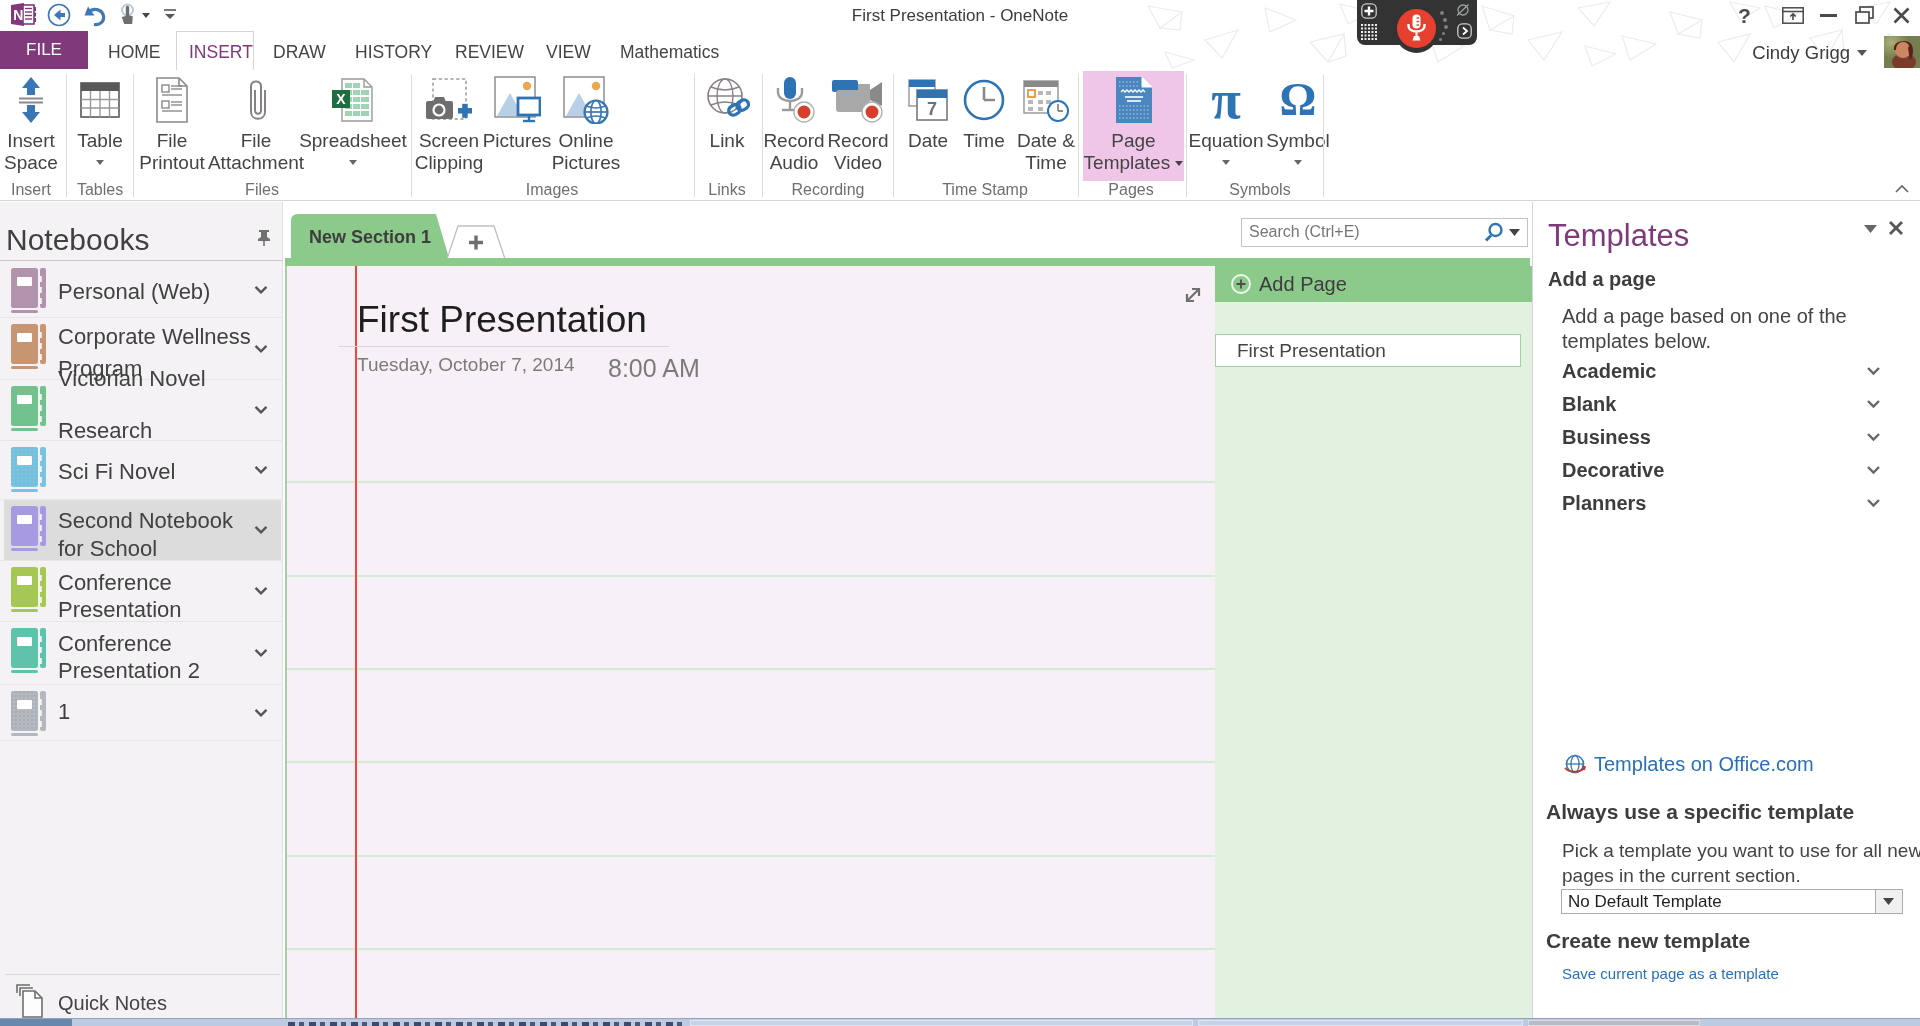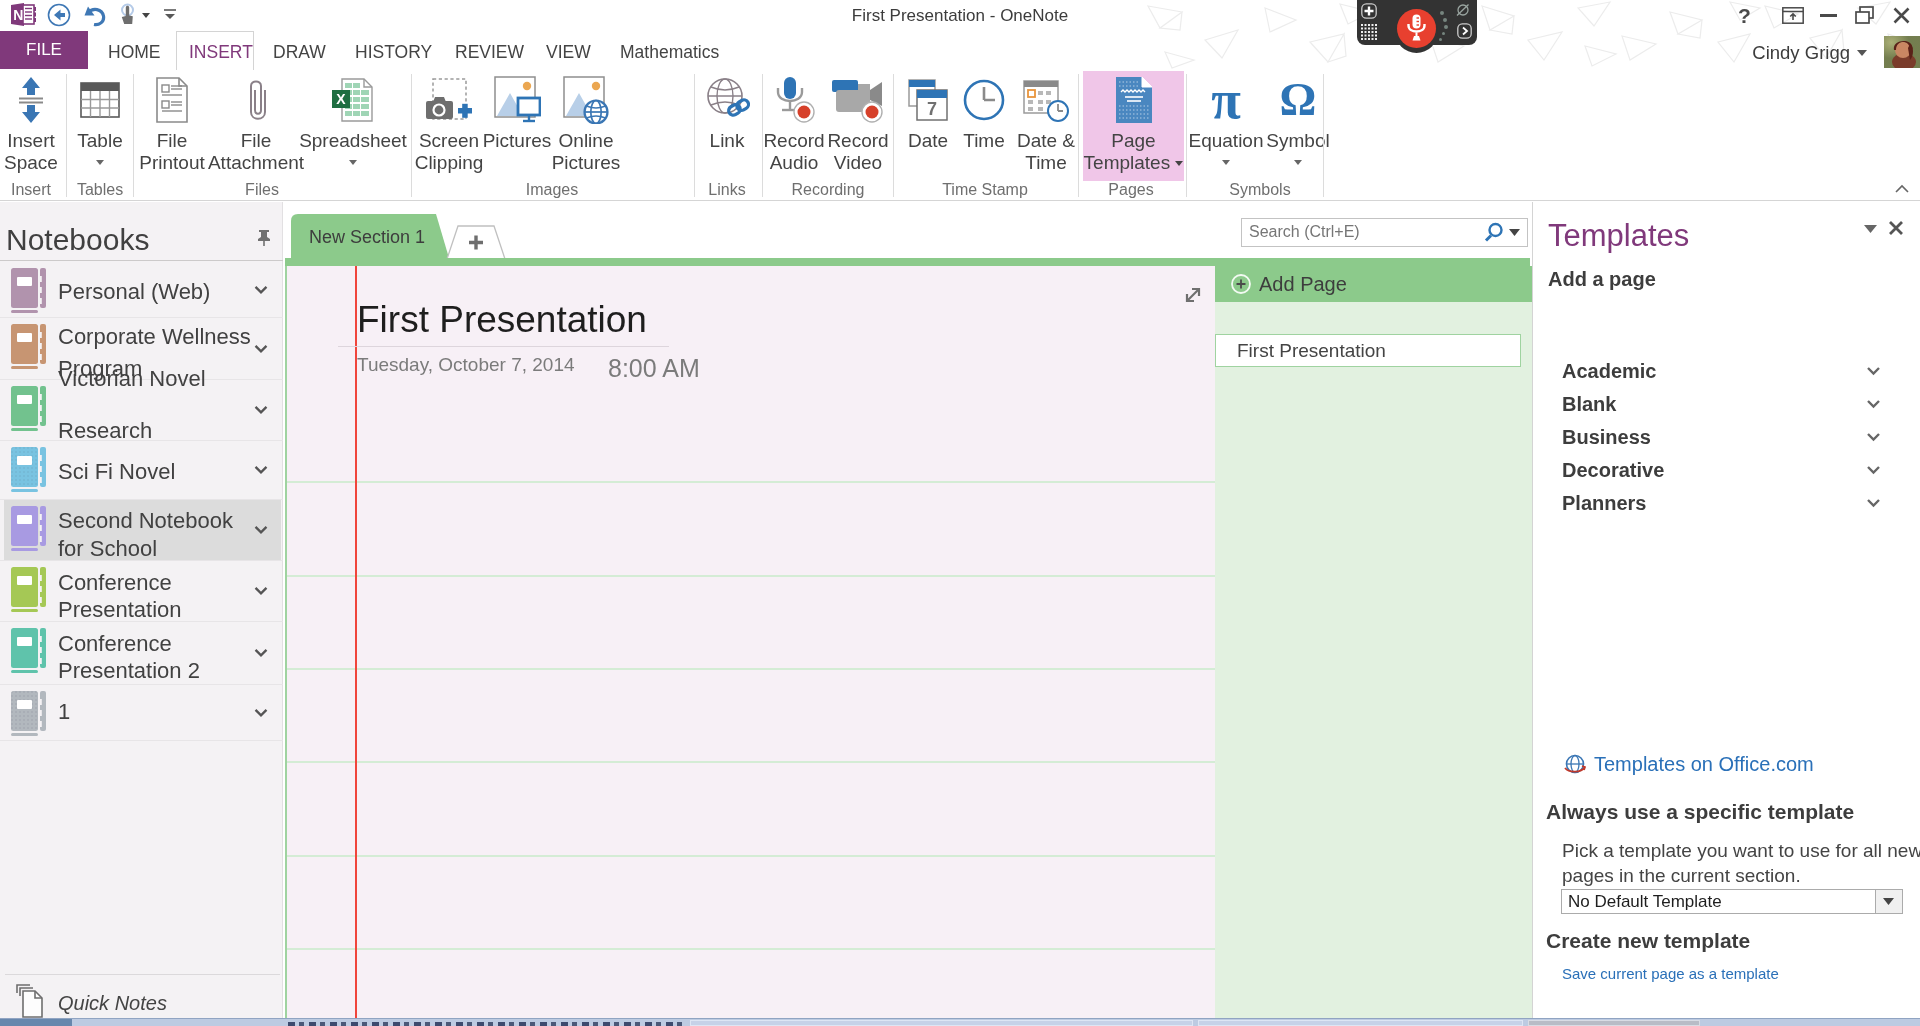--- a/index.html
+++ b/index.html
@@ -635,30 +635,30 @@
       <path d="M2 2 L8 8 L14 2" fill="none" stroke="#555" stroke-width="2.6"></path>
     </svg>
 
 <div class="abs" style="left:5px;top:974px;width:275px;height:1px;background:#dbd9db;"></div>
 <svg class="abs" style="left:16px;top:984px;" width="27" height="34" viewBox="0 0 27 34">
 <path d="M1 9 L1 1 L14 1" fill="none" stroke="#6e6e6e" stroke-width="1.6"></path>
 <path d="M4 12 L4 4 L17 4" fill="none" stroke="#6e6e6e" stroke-width="1.6"></path>
 <path d="M7 33 L7 7 L19 7 L26 14 L26 33 Z" fill="#fdfdfd" stroke="#6e6e6e" stroke-width="1.6"></path>
 <path d="M19 7 L19 14 L26 14" fill="none" stroke="#6e6e6e" stroke-width="1.6"></path>
 </svg>
-<div class="abs" style="left:58px;top:992px;font-size:20px;color:#444;font-style:italic;">Quick Notes</div>
+<div class="abs" style="left:58px;top:992px;font-size:20px;color:#444;">Quick Notes</div>
 
 
 
 <div class="abs" style="left:284px;top:202px;width:1248px;height:816px;background:#fff;"></div>
 
 <svg class="abs" style="left:291px;top:214px;" width="158" height="44" viewBox="0 0 158 44">
       <path d="M0 7 Q0 0 7 0 L145 0 L158 44 L0 44 Z" fill="#8cca8b"></path>
     </svg>
-<div class="abs" style="left:309px;top:227px;font-size:18px;color:#3d3d3d;">New Section 1</div>
+<div class="abs" style="left:309px;top:227px;font-size:18px;color:#3d3d3d;font-weight:bold;">New Section 1</div>
 <svg class="abs" style="left:445px;top:225px;" width="62" height="35" viewBox="0 0 62 35">
 <path d="M13 1 L49 1 L60 34 L2 34 Z" fill="#fff" stroke="#c0c0c0" stroke-width="1.3"></path>
 <path d="M24 17.5 L38 17.5 M31 10.5 L31 24.5" stroke="#6e6e6e" stroke-width="3.4"></path>
 </svg>
 
 <div class="abs" style="left:1241px;top:218px;width:287px;height:29px;background:#fff;border:1px solid #c3c3c3;"></div>
 <div class="abs" style="left:1249px;top:223px;font-size:16px;color:#767676;">Search (Ctrl+E)</div>
 <svg class="abs" style="left:1484px;top:222px;" width="20" height="20" viewBox="0 0 20 20">
 <circle cx="11.5" cy="8" r="6" fill="none" stroke="#2e74b5" stroke-width="2.4"></circle>
 <line x1="7" y1="13.5" x2="2" y2="18.5" stroke="#2e74b5" stroke-width="3"></line>
@@ -705,20 +705,21 @@
 
 <div id="tpanel"></div>
 <div class="abs" style="left:1548px;top:218px;font-size:31px;color:#80397b;">Templates</div>
 <svg class="abs" style="left:1864px;top:225px;" width="13" height="9" viewBox="0 0 13 9">
       <path d="M0 0 L13 0 L6.5 8 Z" fill="#666"></path>
     </svg>
 <svg class="abs" style="left:1888px;top:220px;" width="16" height="16" viewBox="0 0 16 16">
       <path d="M2 2 L14 14 M14 2 L2 14" stroke="#555" stroke-width="2.8"></path>
     </svg>
 <div class="abs tp-b" style="left:1548px;top:268px;">Add a page</div>
+<div class="abs" style="left:1562px;top:304px;width:290px;font-size:20px;line-height:25px;color:#444;">Add a page based on one of the templates below.</div>
 <div class="abs tp-b" style="left:1562px;top:360px;">Academic</div>
 <div class="abs tp-b" style="left:1562px;top:393px;">Blank</div>
 <div class="abs tp-b" style="left:1562px;top:426px;">Business</div>
 <div class="abs tp-b" style="left:1562px;top:459px;">Decorative</div>
 <div class="abs tp-b" style="left:1562px;top:492px;text-align:right;">Planners</div>
 <svg class="abs" style="left:1866px;top:366px;" width="15" height="10" viewBox="0 0 15 10">
       <path d="M2 2 L7.5 7.5 L13 2" fill="none" stroke="#666" stroke-width="2.4"></path>
     </svg>
 <svg class="abs" style="left:1866px;top:399px;" width="15" height="10" viewBox="0 0 15 10">
       <path d="M2 2 L7.5 7.5 L13 2" fill="none" stroke="#666" stroke-width="2.4"></path>

